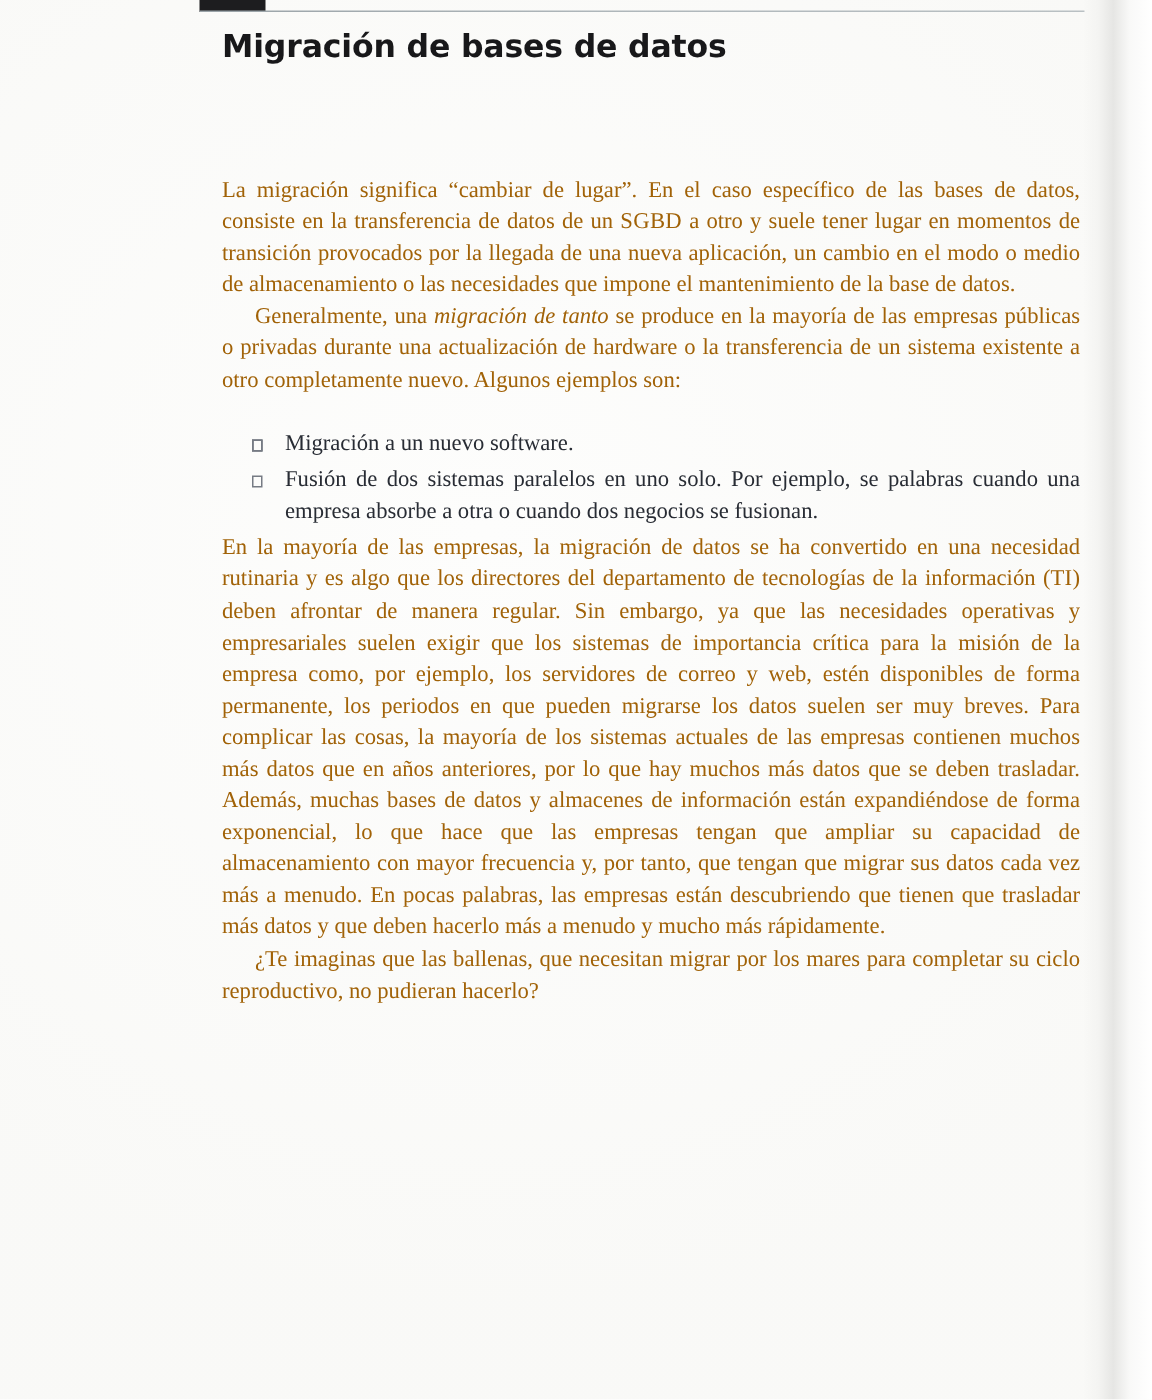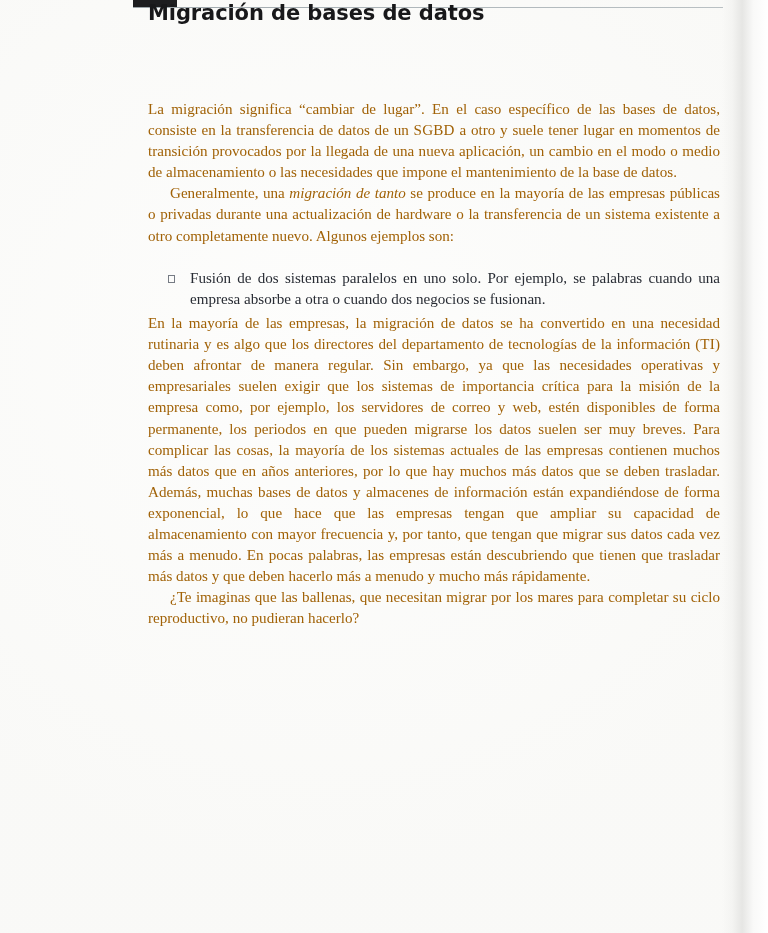--- a/index.html
+++ b/index.html
@@ -93,20 +93,21 @@
 
   
   .section-title {
     font-family: "DejaVu Sans", "Liberation Sans", sans-serif;
     font-weight: bold;
     font-size: 21px;
     line-height: 26px;
     color: #18181a;
     letter-spacing: -0.1px;
     margin: 0;
+    padding-top: 18px;
   }
 
   
   .body-block {
     margin-top: 73px;
   }
 
   p.para {
     margin: 0;
     font-size: 15.1px;
@@ -184,20 +185,24 @@
 
       <ul class="bullets">
         <li>
           <span class="sq"></span>
         </li>
         <li>
           <span class="sq"></span>
         </li>
         <li>
           <span class="sq"></span>
+          <span>Migración a un nuevo software.</span>
+        </li>
+        <li>
+          <span class="sq"></span>
           <span>Fusión de dos sistemas paralelos en uno solo. Por ejemplo, se palabras cuando una empresa absorbe a otra o cuando dos negocios se fusionan.</span>
         </li>
       </ul>
 
       <p class="para gap-after-list"><span>En la mayoría de las empresas, la migración de datos se ha convertido en una necesidad rutinaria y es algo que los directores del departamento de tecnologías de la información (</span><span class="sc">TI</span><span>) deben afrontar de manera regular. Sin embargo, ya que las necesidades operativas y empresariales suelen exigir que los sistemas de importancia crítica para la misión de la empresa como, por ejemplo, los servidores de correo y web, estén disponibles de forma permanente, los periodos en que pueden migrarse los datos suelen ser muy breves. Para complicar las cosas, la mayoría de los sistemas actuales de las empresas contienen muchos más datos que en años anteriores, por lo que hay muchos más datos que se deben trasladar. Además, muchas bases de datos y almacenes de información están expandiéndose de forma exponencial, lo que hace que las empresas tengan que ampliar su capacidad de almacenamiento con mayor frecuencia y, por tanto, que tengan que migrar sus datos cada vez más a menudo. En pocas palabras, las empresas están descubriendo que tienen que trasladar más datos y que deben hacerlo más a menudo y mucho más rápidamente.</span></p>
 
 
       <p class="para indent">¿Te imaginas que las ballenas, que necesitan migrar por los mares para completar su ciclo reproductivo, no pudieran hacerlo?</p>
 
     </div>

